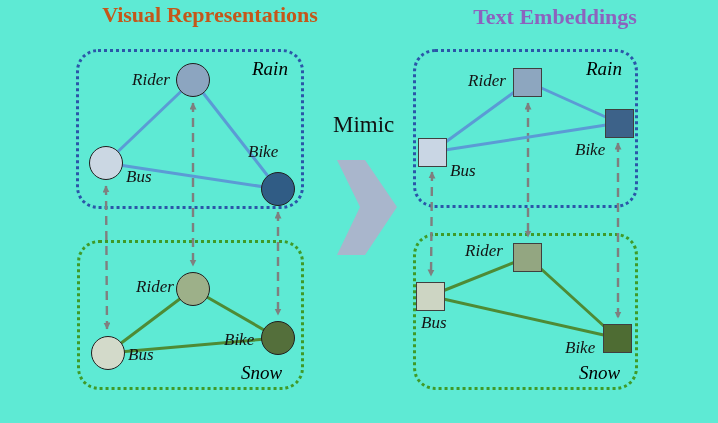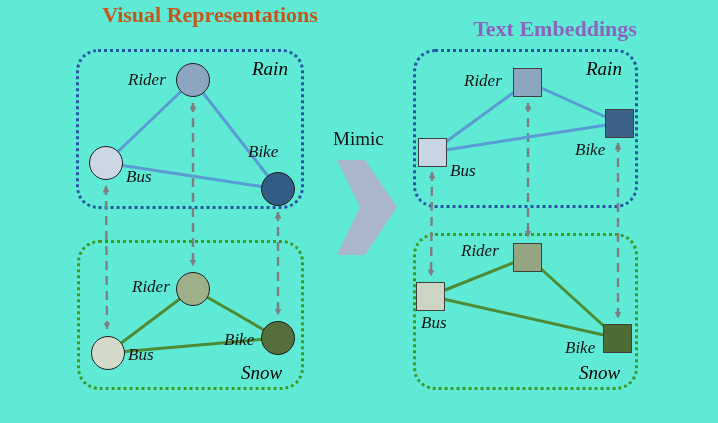--- a/index.html
+++ b/index.html
@@ -1,36 +1,36 @@
 <!DOCTYPE html>
 <html><head>
 <meta charset="utf-8">
 <style>
   html,body{margin:0;padding:0;background:#ffffff;}
   .canvas{position:relative;width:718px;height:423px;background:#5eead4;overflow:hidden;
           font-family:"Liberation Serif","DejaVu Serif",serif;}
   .title{position:absolute;font-weight:bold;font-size:22px;text-align:center;width:250px;}
   .title.visual{left:85px;top:2px;color:#c4571a;}
-  .title.text{left:430px;top:16px;color:#8c63be;}
+  .title.text{left:430px;top:4px;color:#8c63be;}
   .box{position:absolute;box-sizing:border-box;border-radius:22px;background:transparent;}
   .box.rain{border:3.4px dotted #2b56a8;}
   .box.snow{border:3.4px dotted #3f9a28;}
   #box-v-rain{left:76px;top:49px;width:228px;height:160px;}
   #box-v-snow{left:77px;top:240px;width:227px;height:150px;}
   #box-t-rain{left:413px;top:49px;width:225px;height:159px;}
   #box-t-snow{left:413px;top:233px;width:225px;height:157px;}
   svg.layer{position:absolute;left:0;top:0;z-index:2;}
   .node{position:absolute;box-sizing:border-box;z-index:3;}
   .node.circle{width:34px;height:34px;border-radius:50%;border:1.6px solid #1f1f1f;}
   .node.square{width:29px;height:29px;border:1.5px solid #3f3f3f;}
   .nlabel{position:absolute;z-index:4;font-style:italic;font-size:17px;color:#141414;white-space:nowrap;}
-  .nlabel.ra{width:46px;text-align:left;}
+  .nlabel.ra{width:46px;text-align:center;}
   .ctitle{position:absolute;z-index:4;font-style:italic;font-weight:normal;font-size:19px;color:#000;}
-  .mimic{position:absolute;left:333px;top:128px;width:60px;text-align:left;z-index:4;
-         font-size:19px;color:#111;}
+  .mimic{position:absolute;left:333px;top:112px;width:60px;text-align:left;z-index:4;
+         font-size:23px;color:#111;}
   
   #n-vr-rider{background:#8ca5c0;} #n-vr-bus{background:#cbd7e3;} #n-vr-bike{background:#305c85;}
   #n-vs-rider{background:#9db089;} #n-vs-bus{background:#d3daca;} #n-vs-bike{background:#546f3b;}
   #n-tr-rider{background:#8da6bf;} #n-tr-bus{background:#c9d6e4;} #n-tr-bike{background:#3d6289;}
   #n-ts-rider{background:#93a681;} #n-ts-bus{background:#cdd5c3;} #n-ts-bike{background:#4e6c33;}
 </style>
 </head>
 <body>
 
 <div class="canvas">

